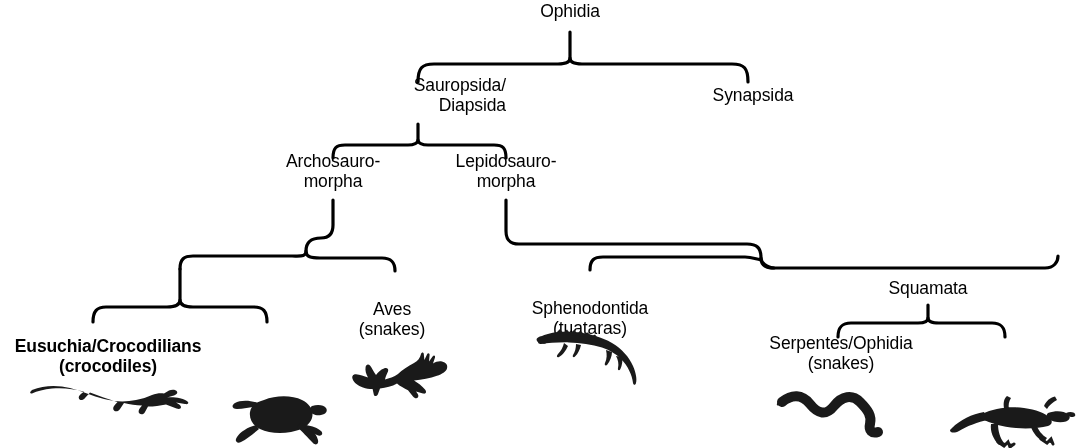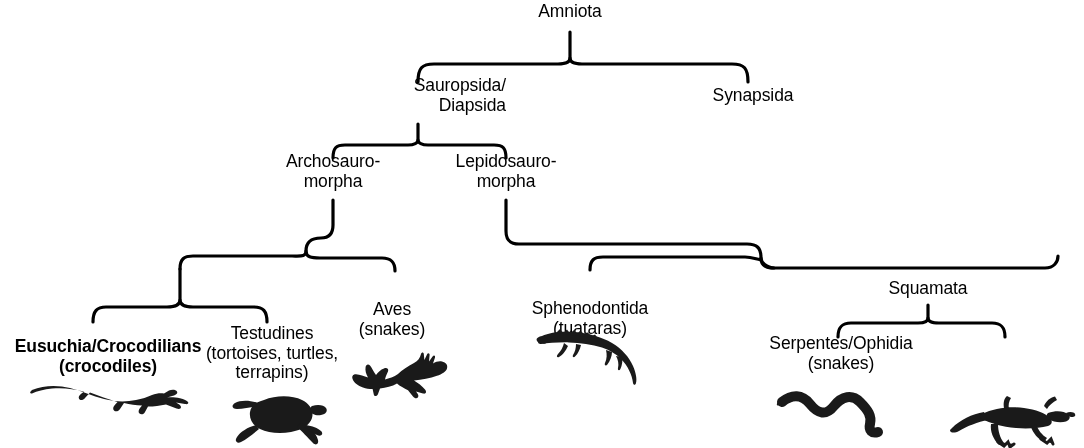--- a/index.html
+++ b/index.html
@@ -100,44 +100,41 @@
 
       <path d="M928,305 L928,318"></path>
 
       <path d="M838,337 C838,327 842,323 851,323
                L918,323 C925,323 928,321 928,318
                C928,321 932,323 939,323
                L992,323 C1001,323 1005,327 1005,337"></path>
     </g>
   </svg>
 
-  <div class="node-label" style="left:470px; top:2px; width:200px;">Amniota</div>
+  <div class="node-label" style="left:470px; top:2px; width:200px;">Ophidia</div>
 
   <div class="node-label" style="left:330px; top:76px; width:176px;text-align:right;">Sauropsida/
 Diapsida</div>
 
   <div class="node-label" style="left:665px; top:86px; width:176px;">Synapsida</div>
 
   <div class="node-label" style="left:243px; top:152px; width:180px;">Archosauro-
 morpha</div>
 
   <div class="node-label" style="left:416px; top:152px; width:180px;">Lepidosauro-
 morpha</div>
 
   <div class="node-label" style="left:495px; top:279px; width:190px;margin-top:20px;">Sphenodontida
 (tuataras)</div>
 
   <div class="node-label" style="left:848px; top:279px; width:160px;">Squamata</div>
 
   <div class="leaf-label" style="left:0px; top:337px; width:216px;font-weight:bold;">Eusuchia/Crocodilians
 (crocodiles)</div>
 
-  <div class="leaf-label" style="left:186px; top:324px; width:172px;">Testudines
-(tortoises, turtles,
-terrapins)</div>
 
   <div class="leaf-label" style="left:337px; top:300px; width:110px;">Aves
 (snakes)</div>
 
   <div class="leaf-label" style="left:748px; top:334px; width:186px;">Serpentes/Ophidia
 (snakes)</div>
 
 
   <div class="silhouette" style="left:30px; top:378px;">
     <svg width="160" height="52" viewBox="0 0 160 52">

